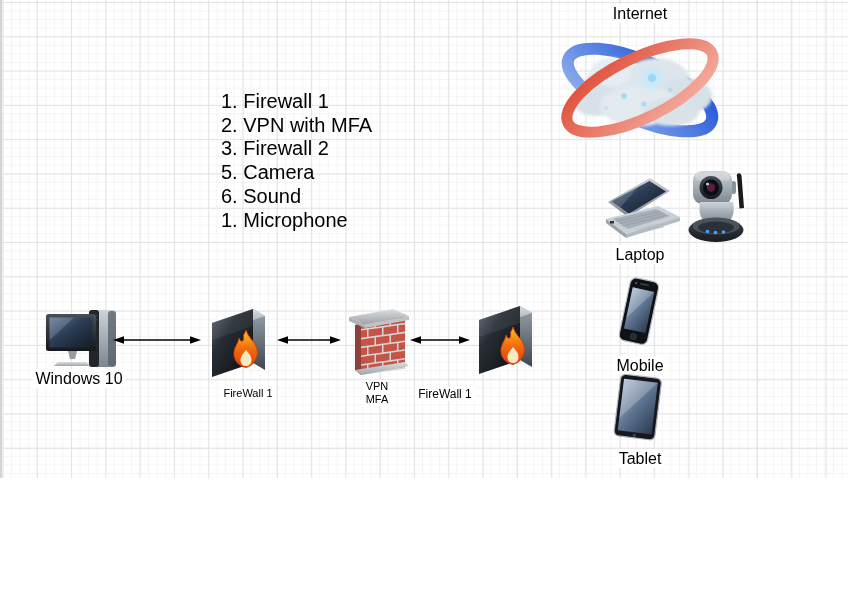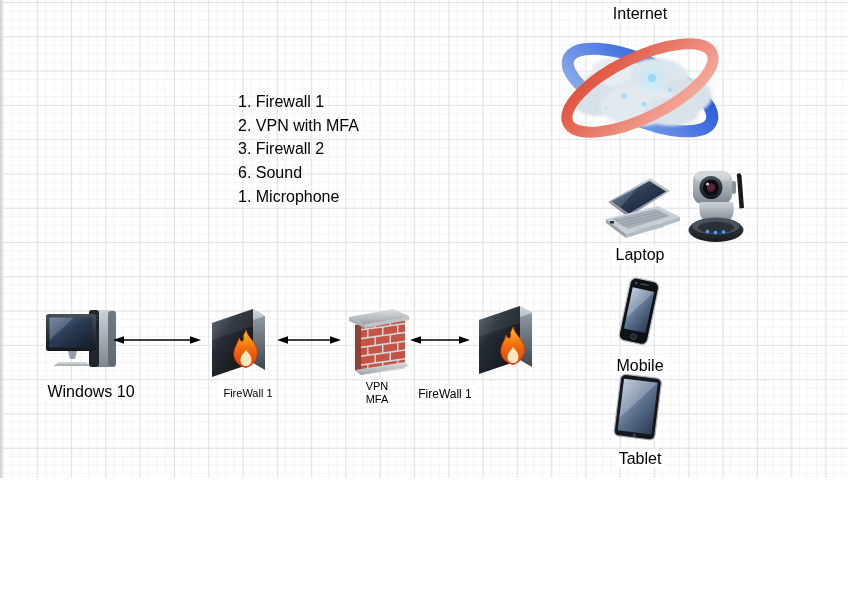--- a/index.html
+++ b/index.html
@@ -19,22 +19,22 @@
   .node{position:absolute;}
   .lbl{
     position:absolute; transform:translateX(-50%);
     background:#ffffff; padding:0 3px; color:#000;
     font-size:16px; line-height:19px; white-space:nowrap;
   }
   .lbl-sm{font-size:11px; line-height:13px;}
   .lbl-md{font-size:12px; line-height:14px;}
   .lbl-2line{text-align:right;}
   .notes{
-    position:absolute; left:238px; top:90px; width:250px;
-    font-size:16px; line-height:23.7px; color:#000;
+    position:absolute; left:221px; top:90px; width:250px;
+    font-size:20px; line-height:23.7px; color:#000;
   }
   svg{display:block;}
 </style>
 </head>
 <body>
 
 <div id="canvas">
 
   <svg width="0" height="0" style="position:absolute" aria-hidden="true">
     <defs>
@@ -150,41 +150,42 @@
       <circle cx="114" cy="66" r="2" fill="#9fd8f2" opacity="0.8"></circle>
       <circle cx="50" cy="84" r="2" fill="#bfe3f2" opacity="0.8"></circle>
       <ellipse cx="84" cy="64" rx="80" ry="30" transform="rotate(-26 84 64)" fill="none" stroke="url(#gRingRed)" stroke-width="11"></ellipse>
     </svg>
   </div>
 
   <div class="notes">
     <div>1. Firewall 1</div>
     <div>2. VPN with MFA</div>
     <div>3. Firewall 2</div>
+    <div>5. Camera</div>
     <div>6. Sound</div>
     <div>1. Microphone</div>
   </div>
 
   <div class="node" style="left:44px; top:305px;">
     <svg width="78" height="74" viewBox="0 0 78 74">
       <rect x="45" y="5" width="27" height="57" rx="3" fill="url(#gSilverV)"></rect>
       <rect x="64" y="6" width="8" height="55" rx="3" fill="#5a636c" opacity="0.8"></rect>
       <rect x="45" y="5" width="10" height="57" rx="3" fill="#22262b"></rect>
       <rect x="46.5" y="10" width="7" height="1.6" fill="#3a4046"></rect>
       <rect x="46.5" y="14" width="7" height="1.6" fill="#3a4046"></rect>
       <circle cx="50" cy="32" r="2" fill="#c9ced3"></circle>
         <circle cx="50" cy="32" r="1" fill="#2e3338"></circle>
       <polygon points="24,46 33,46 31,54 26,54" fill="#959ca4"></polygon>
       <polygon points="14,57 42,57 46,61 10,61" fill="url(#gCap)"></polygon>
       <rect x="2" y="9" width="50" height="37" rx="2.5" fill="url(#gFrame)"></rect>
       <rect x="5.5" y="12.5" width="43" height="30" fill="url(#gScreenD)"></rect>
       <polygon points="5.5,12.5 30,12.5 5.5,35" fill="#ffffff" opacity="0.16"></polygon>
     </svg>
   </div>
-  <div class="lbl" style="left:79px; top:382px;margin-left:12px;">Windows 10</div>
+  <div class="lbl" style="left:79px; top:369px;">Windows 10</div>
 
   <div class="node" style="left:112px; top:333px;">
     <svg width="90" height="14" viewBox="0 0 90 14">
       <line x1="10" y1="7" x2="80" y2="7" stroke="#000" stroke-width="1.6"></line>
       <polygon points="1,7 12,3.2 12,10.8" fill="#000"></polygon>
       <polygon points="89,7 78,3.2 78,10.8" fill="#000"></polygon>
     </svg>
   </div>
 
   <div class="node" style="left:205px; top:302px;">

